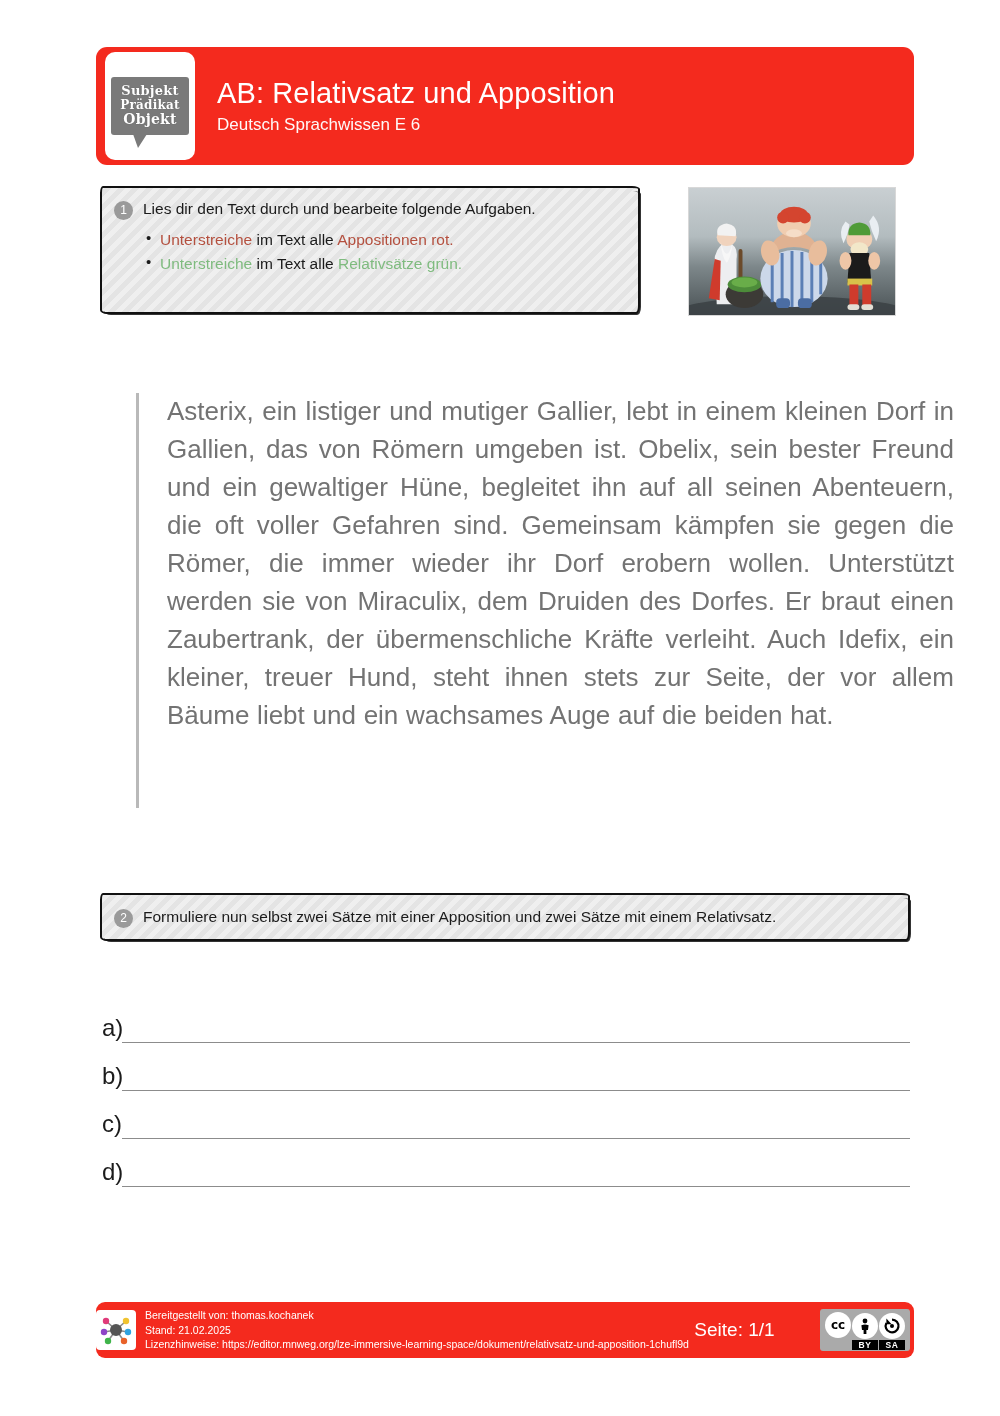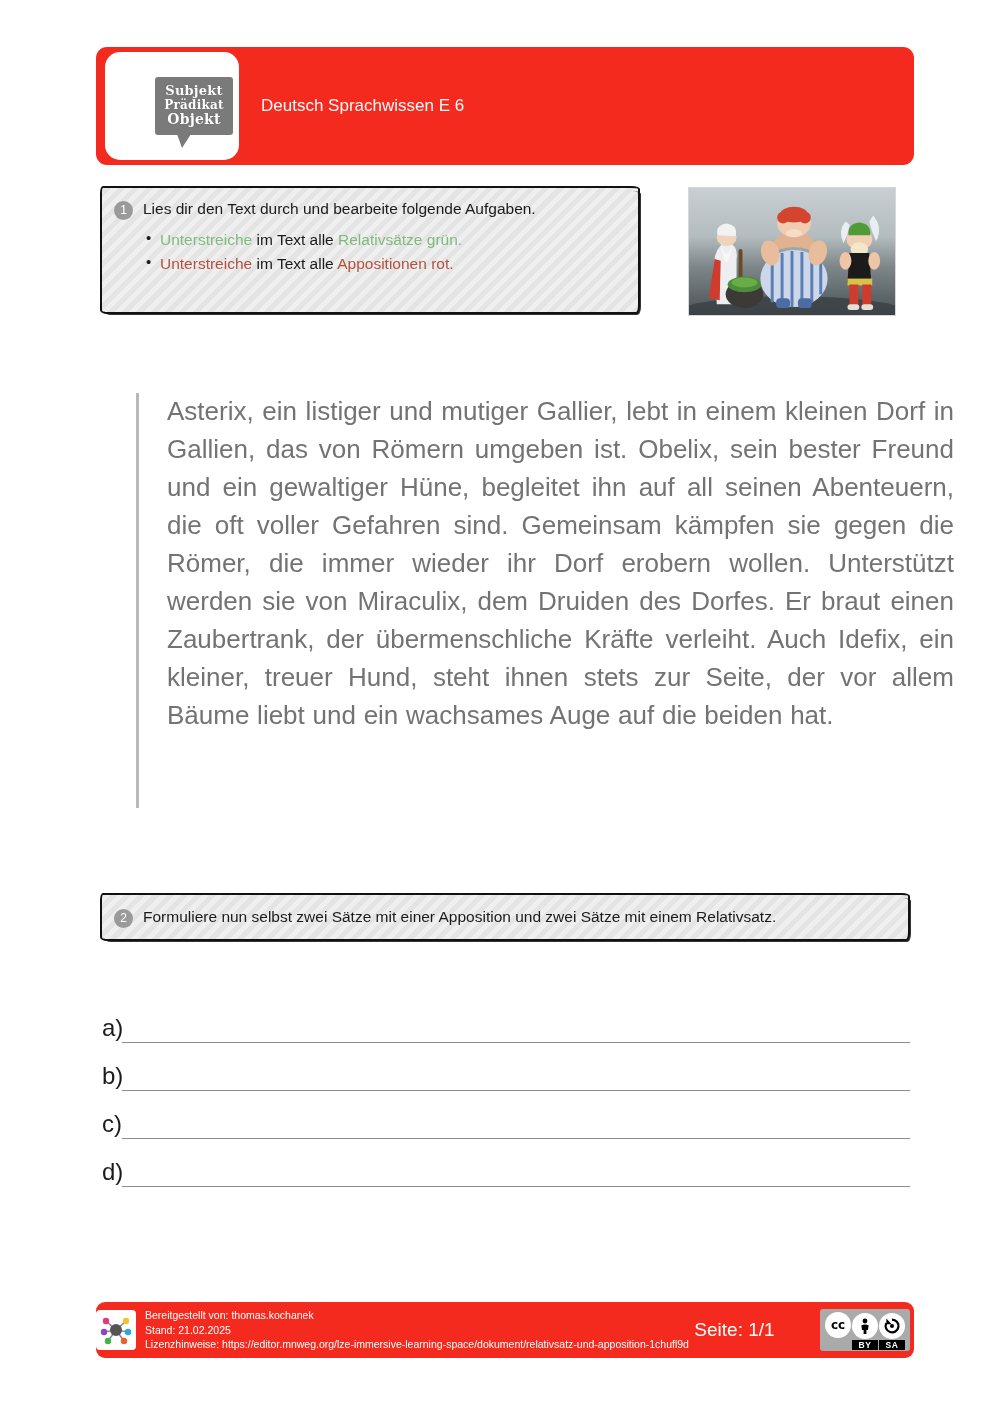--- a/index.html
+++ b/index.html
@@ -32,26 +32,25 @@
     border-radius: 11px;
     box-sizing: border-box;
     display: flex;
     align-items: center;
   }
   .header-logo-box {
     width: 90px;
     height: 108px;
     margin-left: 9px;
     background: #ffffff;
-    border-radius: 15px;
+    border-radius: 10px;
     display: flex;
     align-items: center;
     justify-content: center;
     flex: 0 0 auto;
-    padding-left: 44px;
   }
   .bubble-wrap {
     position: relative;
     width: 78px;
   }
   .bubble {
     background: #7a7a7a;
     border-radius: 3px;
     padding: 7px 4px 7px 4px;
     text-align: center;
@@ -338,32 +337,33 @@
       <div class="bubble-wrap">
         <div class="bubble">
           <span class="l1">Subjekt</span>
           <span class="l2">Prädikat</span>
           <span class="l3">Objekt</span>
         </div>
         <div class="bubble-tail"></div>
       </div>
     </div>
     <div class="header-text">
+      <div class="header-title">AB: Relativsatz und Apposition</div>
       <div class="header-subtitle">Deutsch Sprachwissen E 6</div>
     </div>
   </div>
 
   <div class="task-box" id="task1">
     <div class="task-head">
       <div class="num-circle">1</div>
       <div class="task-text">Lies dir den Text durch und bearbeite folgende Aufgaben.</div>
     </div>
     <ul class="task-list" id="task1-list">
+        <li><span class="hl-red">Unterstreiche</span><span> im Text alle </span><span class="hl-red">Appositionen rot.</span></li>
         <li><span class="hl-green">Unterstreiche</span><span> im Text alle </span><span class="hl-green">Relativsätze grün.</span></li>
-        <li><span class="hl-red">Unterstreiche</span><span> im Text alle </span><span class="hl-red">Appositionen rot.</span></li>
       </ul>
   </div>
 
   <div class="photo">
     <svg viewBox="0 0 208 129" preserveAspectRatio="none" aria-hidden="true">
       <defs>
         <linearGradient id="bg" x1="0" y1="0" x2="0" y2="1">
           <stop offset="0%" stop-color="#c9cfd2"></stop>
           <stop offset="38%" stop-color="#b3bcbf"></stop>
           <stop offset="62%" stop-color="#7d878a"></stop>

